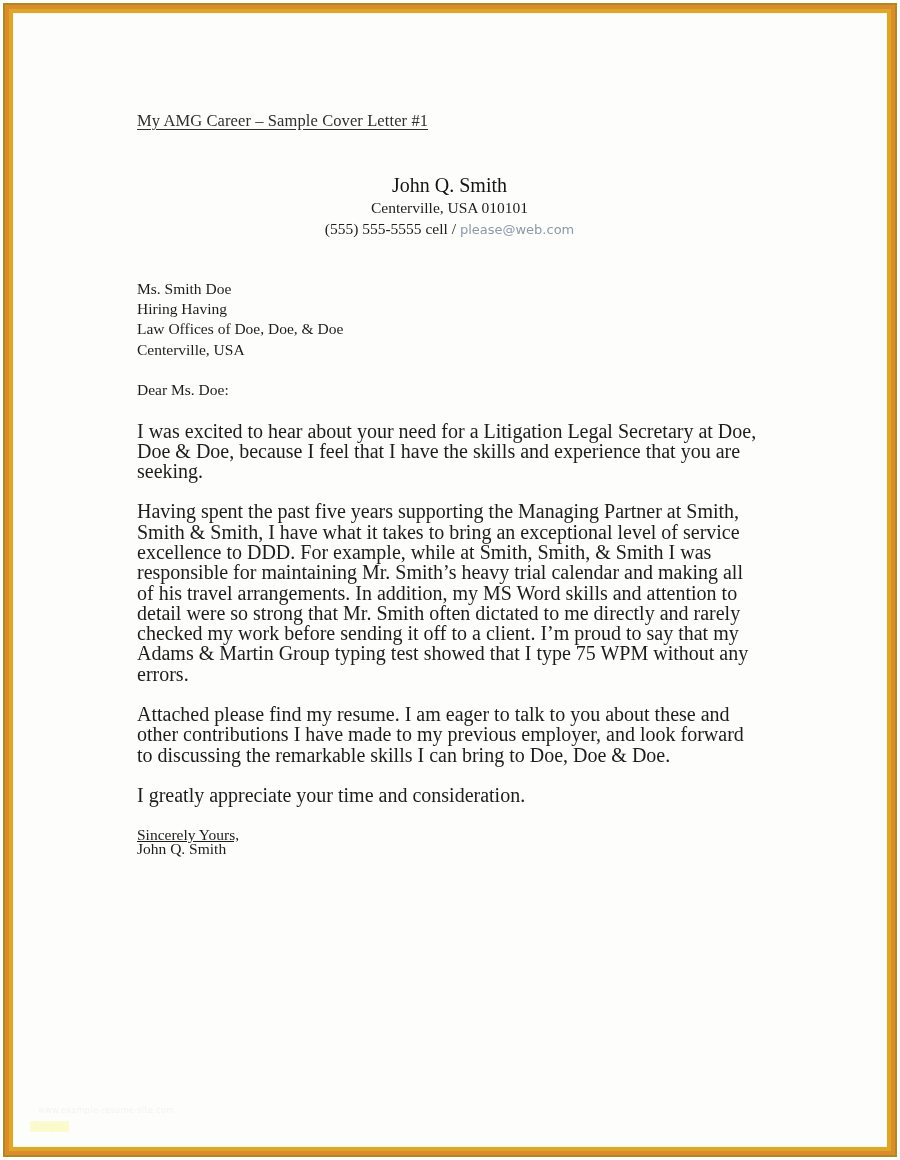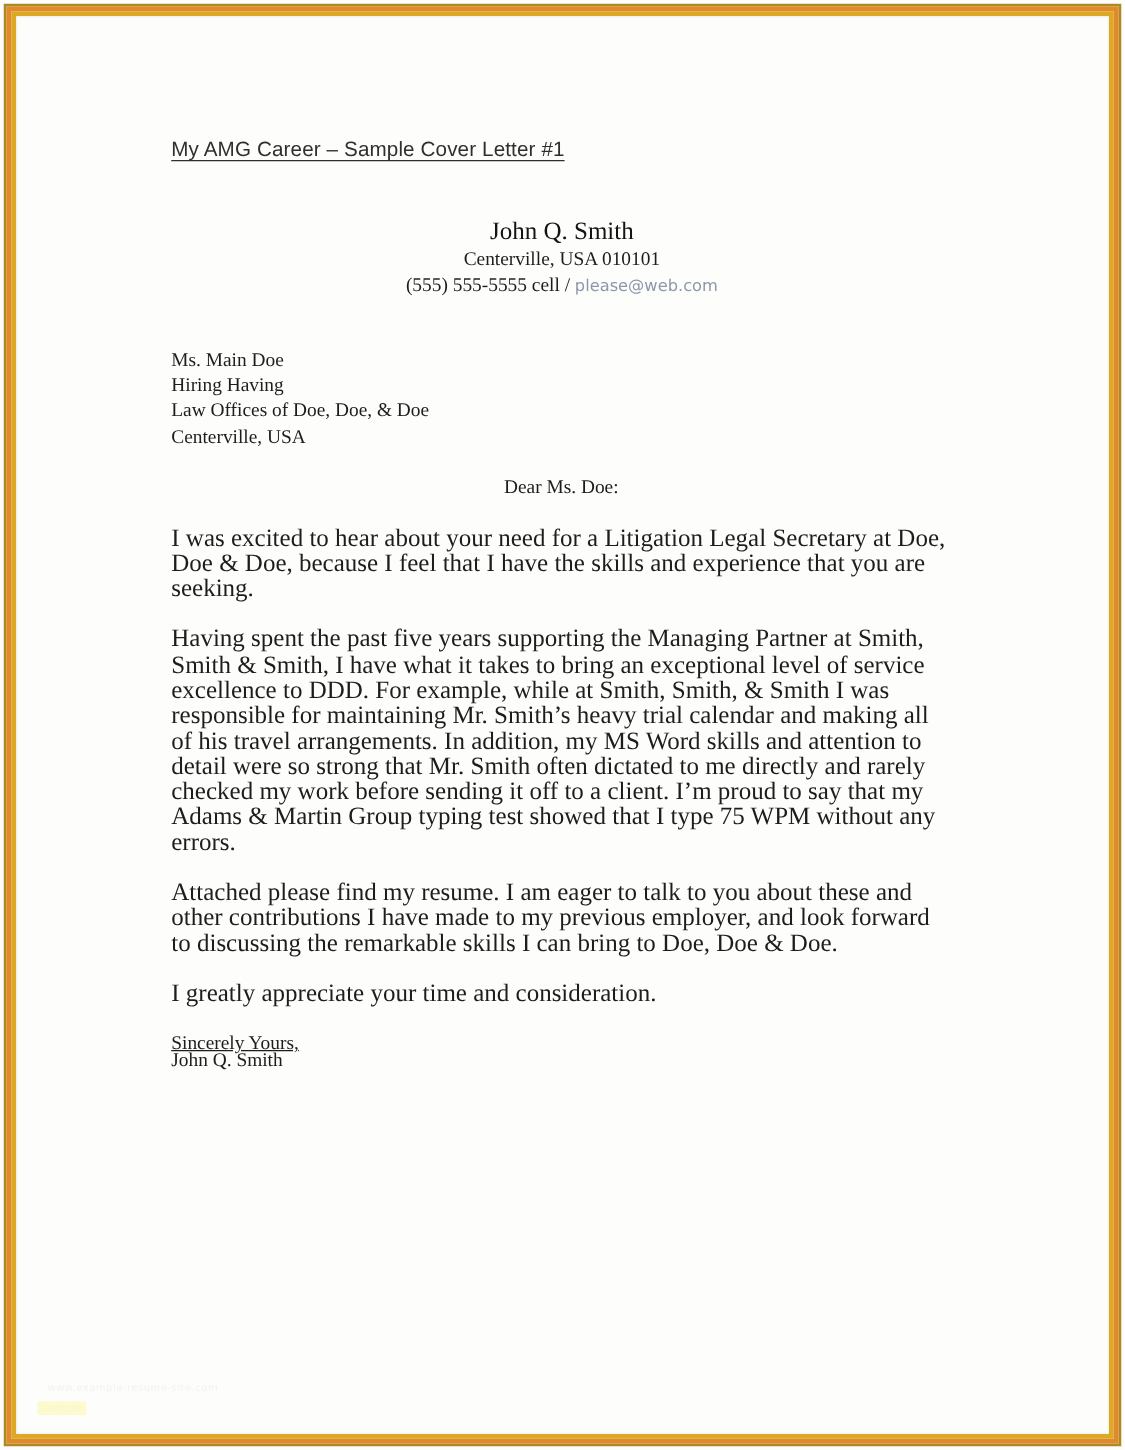--- a/index.html
+++ b/index.html
@@ -62,21 +62,21 @@
     left: 0; top: 0;
     width: 900px; height: 1160px;
     box-sizing: border-box;
     padding: 0;
   }
 
   #doc-title {
     position: absolute;
     left: 137px;
     top: 111px;
-    font-family: Liberation Sans, sans-serif;
+    font-family: Liberation Serif, serif;
     font-size: 16.5px;
     color: #2f2f2f;
     text-decoration: underline;
     text-underline-offset: 3px;
     letter-spacing: 0.1px;
     white-space: nowrap;
   }
 
   #sender-block {
     position: absolute;
@@ -118,21 +118,20 @@
     position: absolute;
     left: 137px;
     top: 380px;
     width: 624px;
     color: #1d1d1d;
   }
   .salutation {
     font-size: 15.5px;
     line-height: 20.5px;
     margin: 0 0 20px 0;
-    text-align: center;
   }
   .body-para {
     font-size: 20px;
     line-height: 20.3px;
     margin: 0 0 20px 0;
     text-align: left;
   }
   .para-wide {
     width: 626px;
   }
@@ -189,21 +188,21 @@
 
   <div id="doc-title">My AMG Career – Sample Cover Letter #1</div>
 
   <div id="sender-block">
     <div id="sender-name">John Q. Smith</div>
     <div class="sender-line">Centerville, USA  010101</div>
     <div class="sender-line"><span>(555) 555-5555 cell / </span><span id="sender-email">please@web.com</span></div>
   </div>
 
   <div id="recipient-block">
-    <div class="recipient-line">Ms. Main Doe</div>
+    <div class="recipient-line">Ms. Smith Doe</div>
     <div class="recipient-line">Hiring Having</div>
     <div class="recipient-line">Law Offices of Doe, Doe, &amp; Doe</div>
     <div class="recipient-line">Centerville, USA</div>
   </div>
 
   <div id="body-block">
     <p class="salutation">Dear Ms. Doe:</p>
     <p class="body-para">I was excited to hear about your need for a Litigation Legal Secretary at Doe, Doe &amp; Doe, because I feel that I have the skills and experience that you are seeking.</p>
     <p class="body-para para-wide">Having spent the past five years supporting the Managing Partner at Smith, Smith &amp; Smith, I have what it takes to bring an exceptional level of service excellence to DDD.  For example, while at Smith, Smith, &amp; Smith I was responsible for maintaining Mr. Smith’s heavy trial calendar and making all of his travel arrangements.  In addition, my MS Word skills and attention to detail were so strong that Mr. Smith often dictated to me directly and rarely checked my work before sending it off to a client.  I’m proud to say that my Adams &amp; Martin Group typing test showed that I type 75 WPM without any errors.</p>
     <p class="body-para">Attached please find my resume. I am eager to talk to you about these and other contributions I have made to my previous employer, and look forward to discussing the remarkable skills I can bring to Doe, Doe &amp; Doe.</p>

